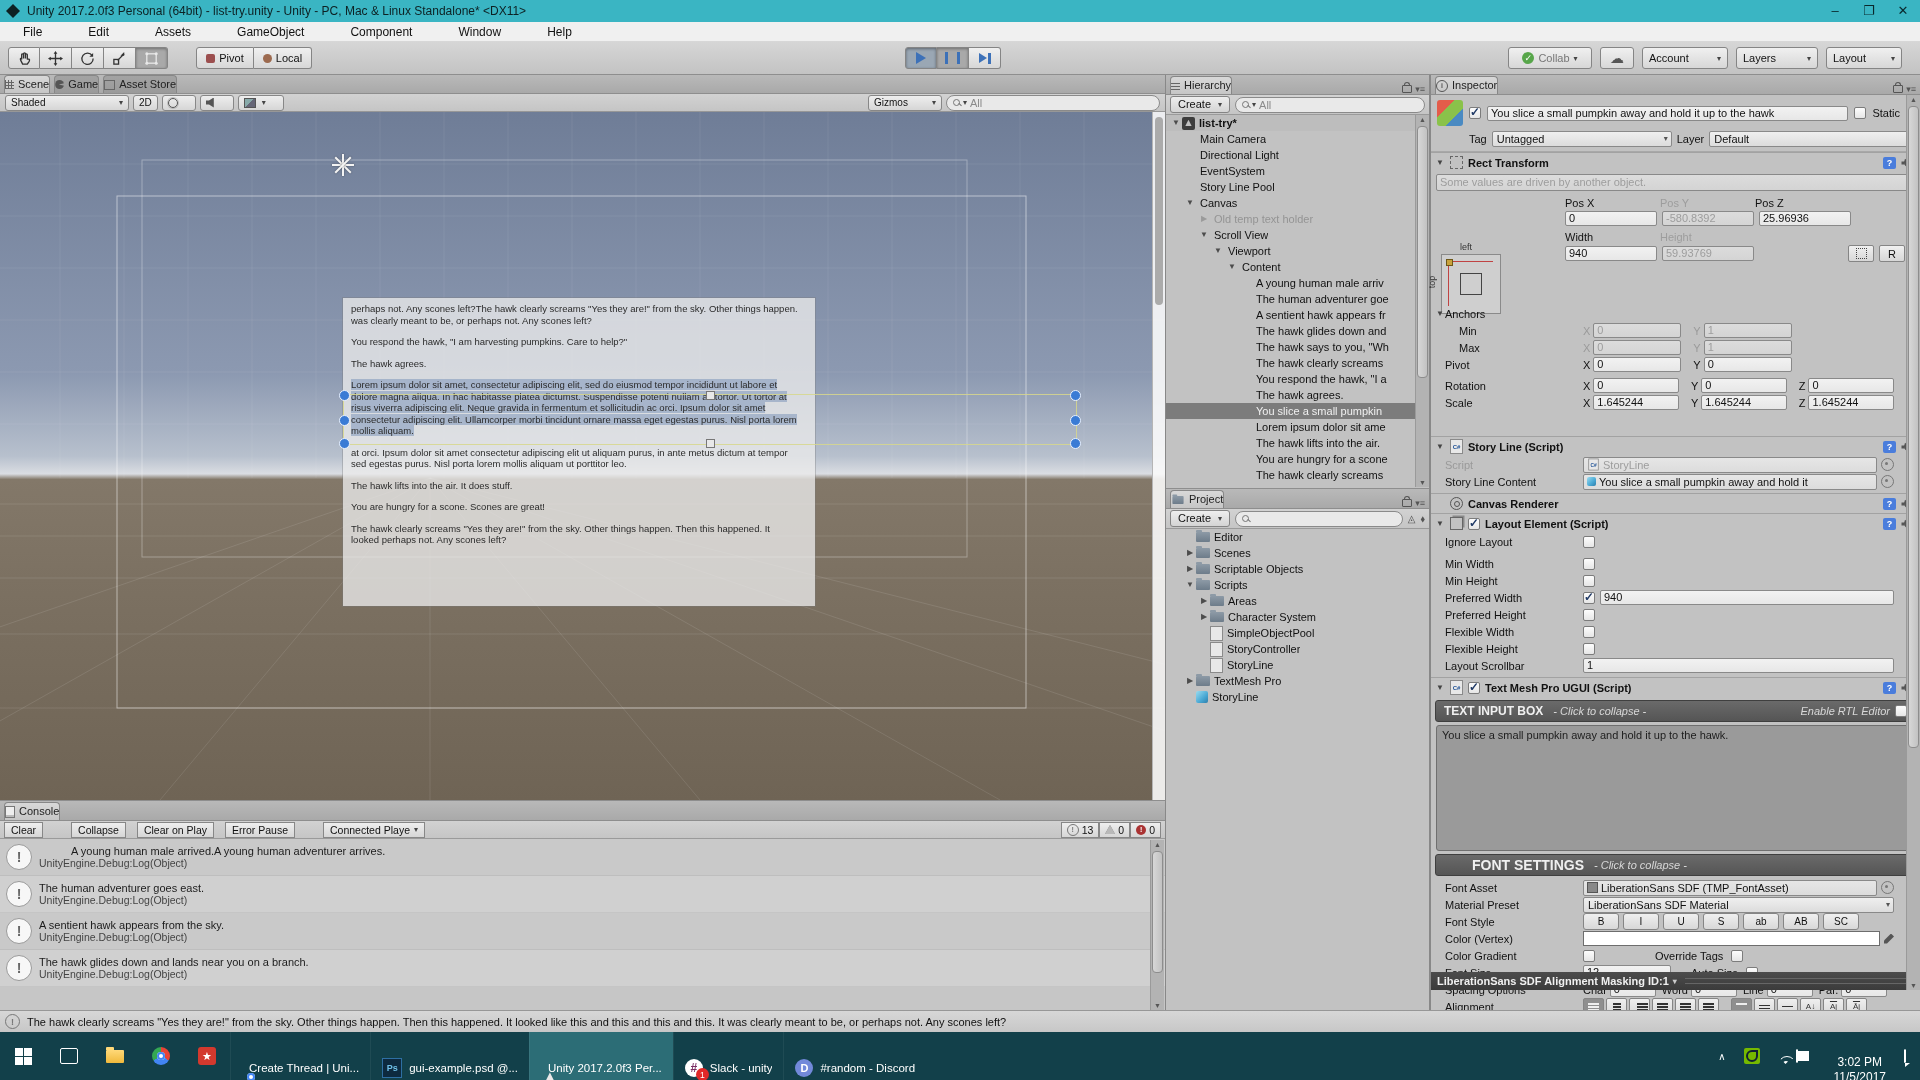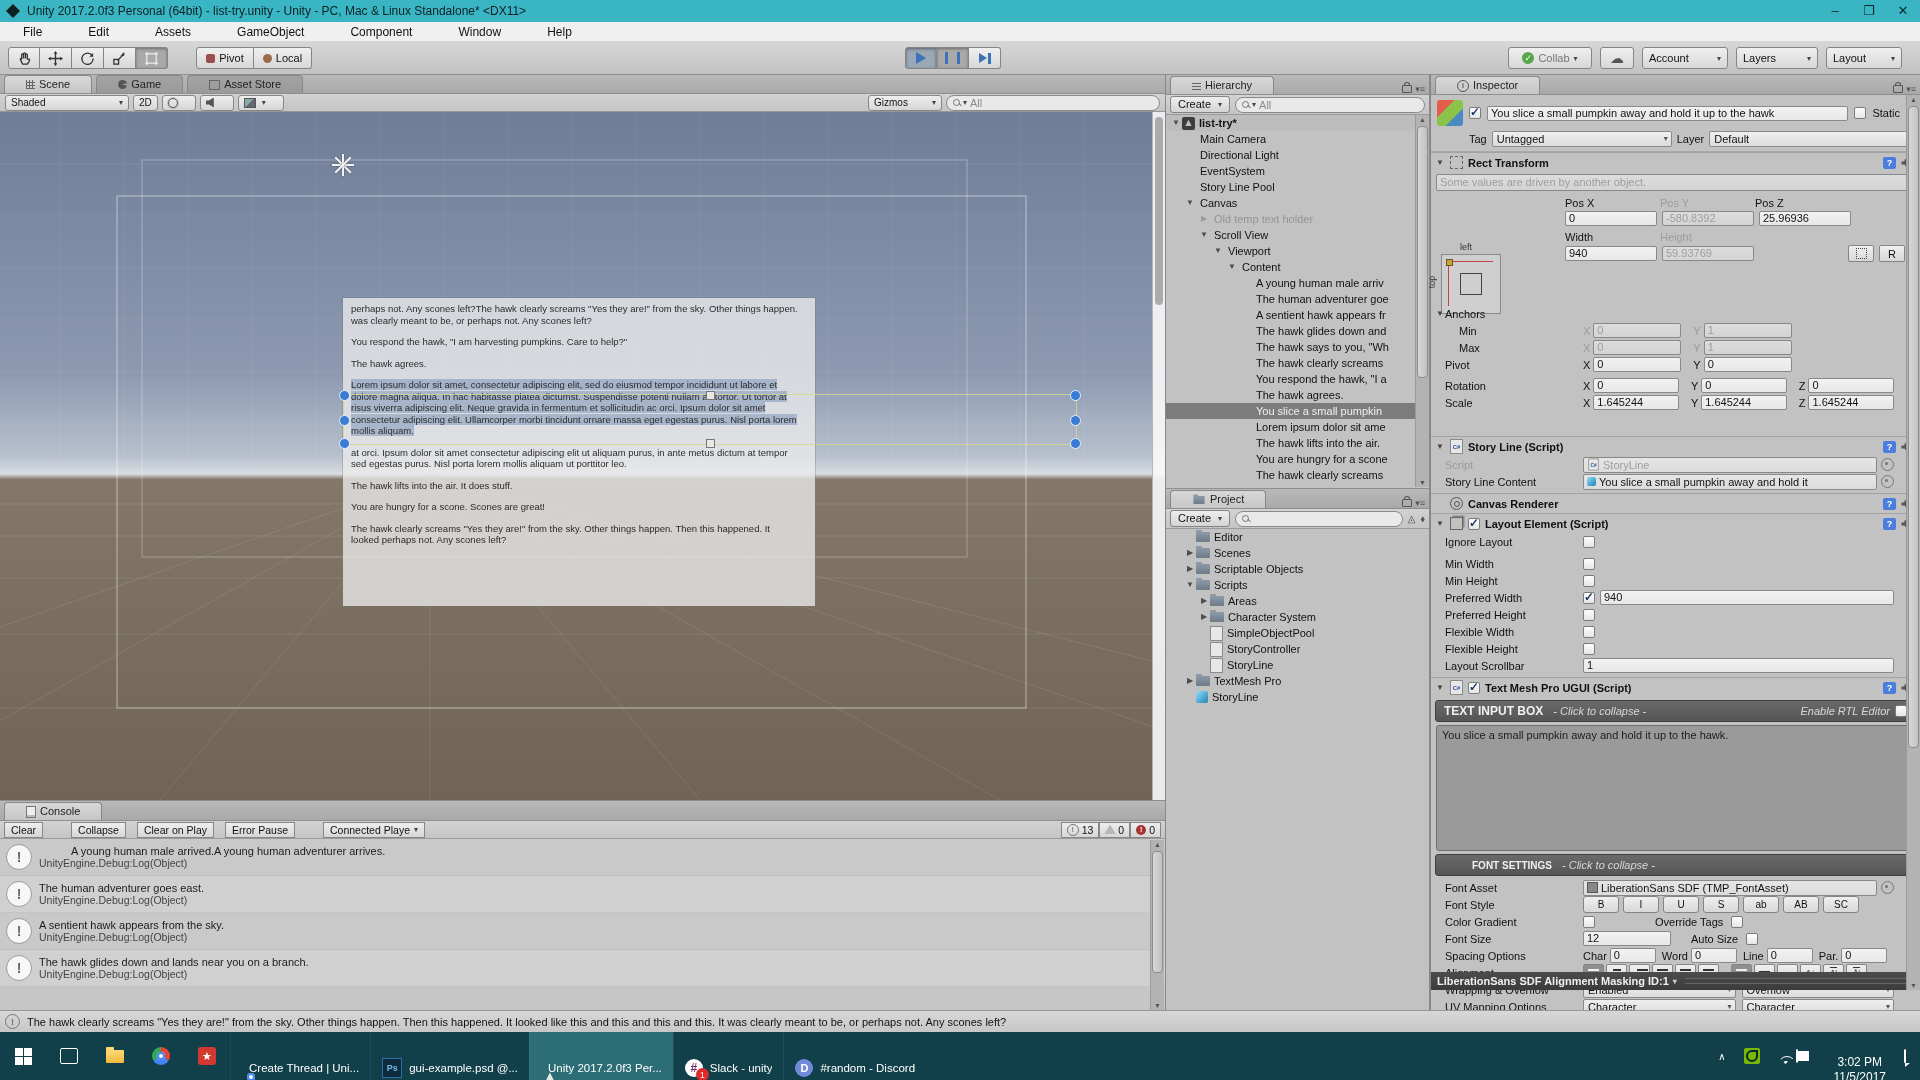--- a/index.html
+++ b/index.html
@@ -28,21 +28,21 @@
   .ddar{font-size:8px;color:#444;margin-left:4px;}
   .play-tri{width:0;height:0;border-left:10px solid #3d71b8;border-top:6px solid transparent;border-bottom:6px solid transparent;}
   .pause-bars{width:9px;height:12px;border-left:3px solid #3d71b8;border-right:3px solid #3d71b8;}
   .step-tri{width:0;height:0;border-left:8px solid #3d71b8;border-top:5px solid transparent;border-bottom:5px solid transparent;margin-right:1px;}
   .step-bar{width:3px;height:11px;background:#3d71b8;}
   .cloud{font-size:14px;color:#555;}
   .collab-chk{width:12px;height:12px;border-radius:50%;background:#57a64a;color:#fff;font-size:9px;line-height:12px;text-align:center;margin-right:4px;}
 
   
   .tabstrip{background:linear-gradient(#b9b9b9,#a9a9a9);border-bottom:1px solid #8e8e8e;display:flex;align-items:flex-end;box-sizing:border-box;}
-  .ptab{height:17px;line-height:17px;padding:0 21px;margin:2px 0 0 4px;font-size:11px;color:#222;
+  .ptab{height:17px;line-height:17px;padding:0 0;margin:2px 0 0 4px;font-size:11px;color:#222;
     background:linear-gradient(#a3a3a3,#9a9a9a);border:1px solid #878787;border-bottom:none;border-radius:4px 4px 0 0;display:flex;align-items:center;gap:4px;}
   .ptab.active{background:linear-gradient(#d8d8d8,#c6c6c6);}
   .pmenu{margin-left:auto;display:flex;align-items:center;gap:3px;padding-right:4px;color:#555;font-size:9px;}
   .lockico{width:8px;height:6px;border:1.2px solid #555;border-radius:1px;position:relative;margin-bottom:1px;}
   .lockico::before{content:"";position:absolute;left:1px;top:-4px;width:4px;height:3px;border:1.2px solid #555;border-bottom:none;border-radius:3px 3px 0 0;}
   .ptoolbar{height:20px;background:linear-gradient(#d2d2d2,#c5c5c5);border-bottom:1px solid #9a9a9a;display:flex;align-items:center;padding:0 4px;gap:5px;box-sizing:border-box;}
   .minibtn{background:linear-gradient(#eee,#d4d4d4);border:1px solid #848484;border-radius:3px;height:15px;line-height:15px;padding:0 7px;font-size:11px;display:flex;align-items:center;gap:3px;}
   .search{background:#e9e9e9;border:1px solid #8a8a8a;border-radius:8px;height:14px;display:flex;align-items:center;padding:0 6px;gap:3px;flex:1;color:#8a8a8a;}
   .mag{width:5px;height:5px;border:1.3px solid #777;border-radius:50%;position:relative;flex:none;}
   .mag::after{content:"";position:absolute;left:4px;top:4px;width:4px;height:1.3px;background:#777;transform:rotate(45deg);}
@@ -911,44 +911,53 @@
         <span class="gear"></span>
       </div>
       <div class="darkbar">
         <span class="bold" style="font-size:12px;">TEXT INPUT BOX</span>
         <span style="font-style:italic;color:#d8d8d8;margin-left:10px;">- Click to collapse -</span>
         <span style="font-style:italic;color:#d8d8d8;margin-left:auto;">Enable RTL Editor</span>
         <span class="cb" style="margin-left:5px;"></span>
       </div>
       <div style="margin:2px 5px;height:126px;background:#9a9a9a;border:1px solid #6f6f6f;border-radius:3px;padding:3px 5px;box-sizing:border-box;color:#1d1d1d;">You slice a small pumpkin away and hold it up to the hawk.</div>
       <div class="darkbar">
-        <span class="bold" style="font-size:10px;padding-left:28px;">FONT SETTINGS</span>
+        <span class="bold" style="font-size:14px;padding-left:28px;">FONT SETTINGS</span>
         <span style="font-style:italic;color:#d8d8d8;margin-left:10px;">- Click to collapse -</span>
       </div>
 
       <div class="irow">
           <span class="ilab">Font Asset</span>
           <span class="objf" style="flex:1;">
             <span style="width:9px;height:9px;background:#888;border:1px solid #555;"></span>
             <span>LiberationSans SDF (TMP_FontAsset)</span>
           </span>
           <span class="objpick"></span>
+        </div>
+      <div class="irow">
+          <span class="ilab">Material Preset</span>
+          <span class="dd" style="flex:1;">LiberationSans SDF Material</span>
         </div>
       <div class="irow">
           <span class="ilab">Font Style</span>
         <span class="flex">
             <span class="fsb">B</span>
             <span class="fsb">I</span>
             <span class="fsb">U</span>
             <span class="fsb">S</span>
             <span class="fsb">ab</span>
             <span class="fsb">AB</span>
             <span class="fsb">SC</span>
           </span>
       </div>
+      <div class="irow">
+          <span class="ilab">Color (Vertex)</span>
+          <span class="swatch" style="flex:1;"></span>
+          <span class="eyedrop"></span>
+        </div>
       <div class="irow">
           <span class="ilab">Color Gradient</span>
           <span class="cb"></span>
           <span style="margin:0 8px 0 60px;">Override Tags</span>
           <span class="cb"></span>
         </div>
       <div class="irow">
           <span class="ilab">Font Size</span>
           <span class="tf" style="width:80px;">12</span>
           <span style="margin:0 8px 0 20px;">Auto Size</span>

